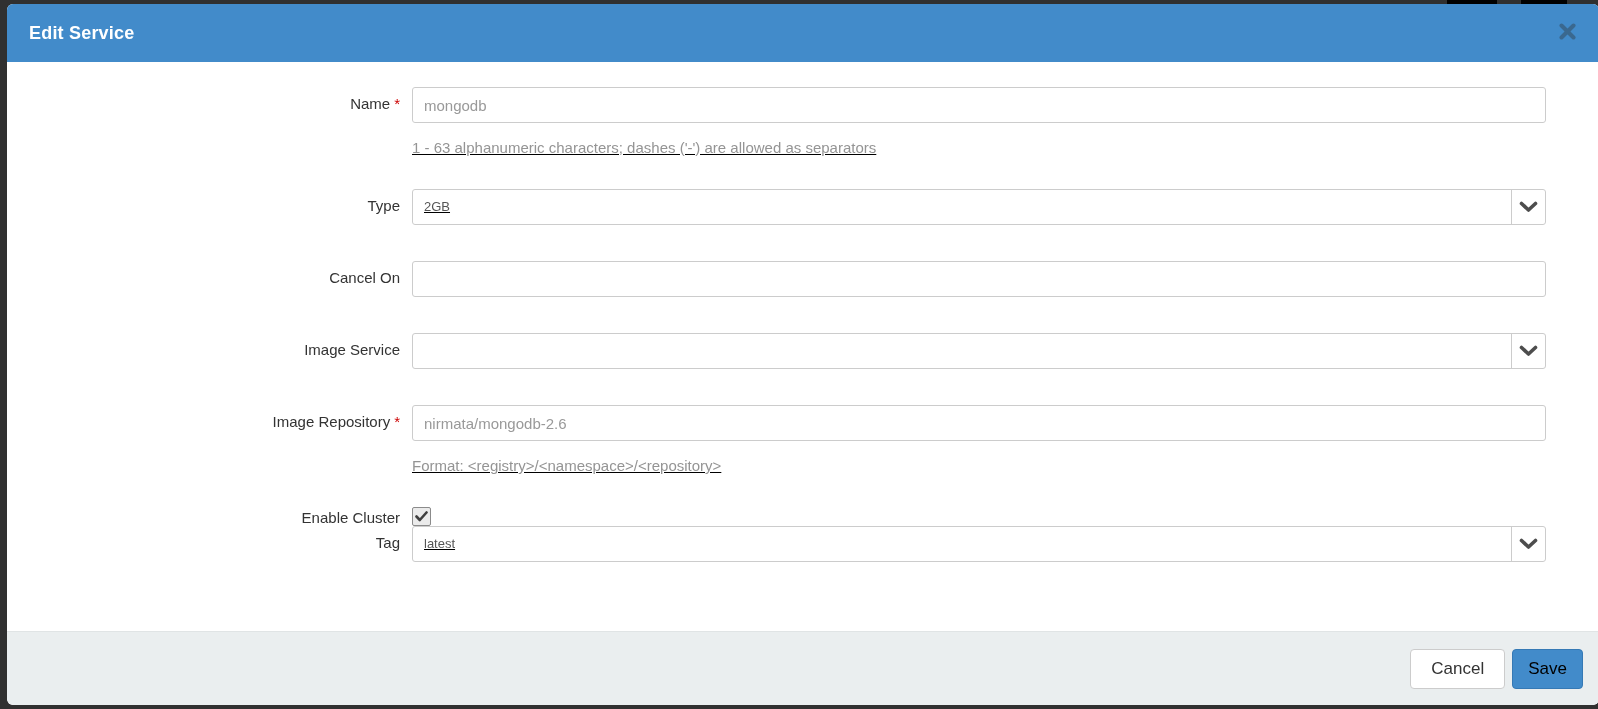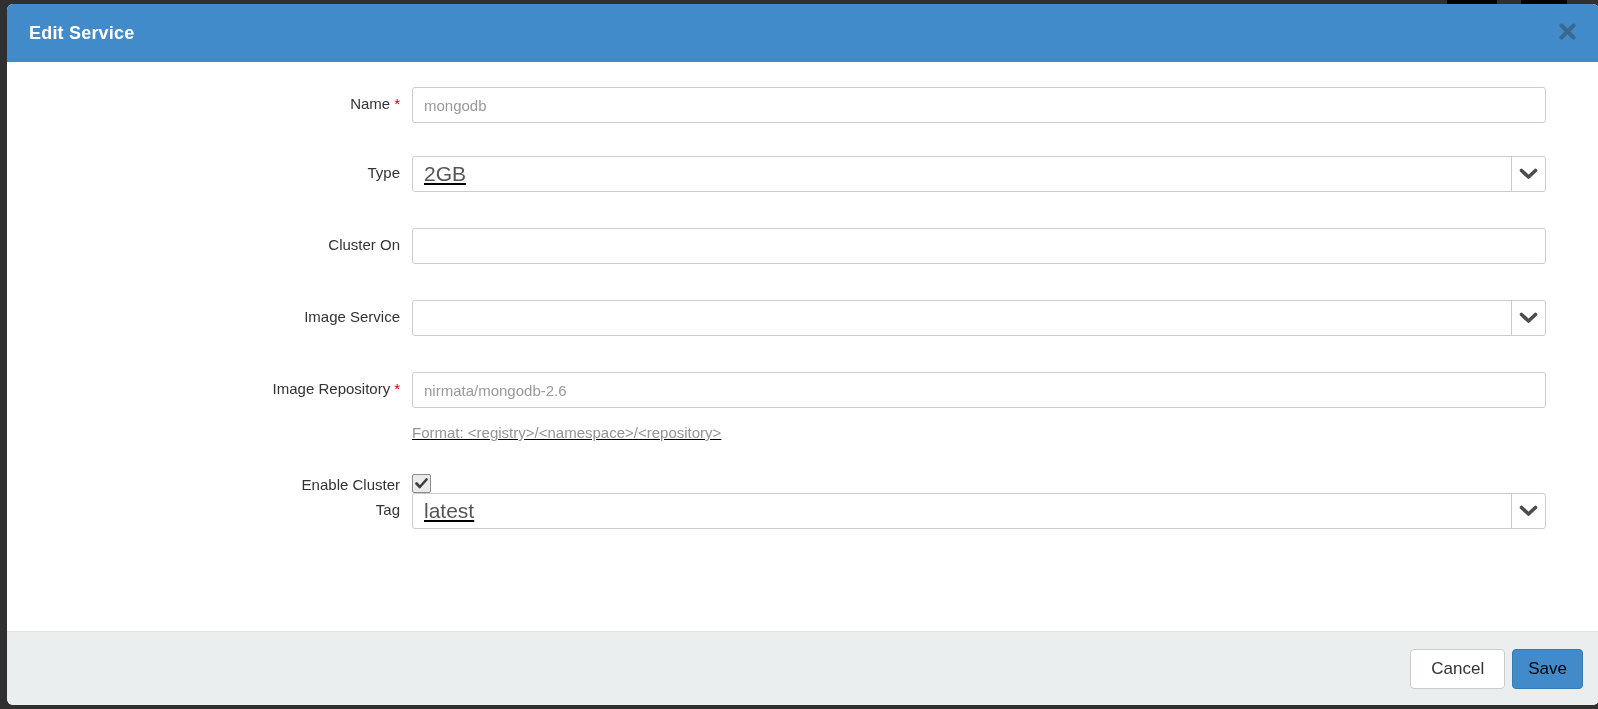--- a/index.html
+++ b/index.html
@@ -82,21 +82,21 @@
     position: relative;
     height: 36px;
     border: 1px solid #cccccc;
     border-radius: 3px;
     background: #ffffff;
     cursor: pointer;
   }
   .select-value {
     line-height: 34px;
     padding: 0 11px;
-    font-size: 21px;
+    font-size: 13px;
     color: #555555;
   }
   .select-arrow {
     position: absolute;
     top: 0; right: 0;
     width: 34px; height: 100%;
     border-left: 1px solid #cccccc;
     display: flex; align-items: center; justify-content: center;
   }
 
@@ -161,39 +161,40 @@
       </span>
     </button>
   </div>
 
   <div class="modal-body">
 
     <div class="form-group has-help">
       <div class="lbl-col"><span>Name</span><span class="req">*</span></div>
       <div class="field-col">
         <input class="text-input" type="text" value="mongodb" style="">
+        <div class="help">1 - 63 alphanumeric characters; dashes ('-') are allowed as separators</div>
       </div>
     </div>
 
     <div class="form-group">
       <div class="lbl-col">Type</div>
       <div class="field-col">
         <div class="select">
           <div class="select-value">2GB</div>
           <div class="select-arrow">
             <svg width="19" height="12" viewBox="0 0 19 12">
               <polyline points="2.5,2.5 9.5,9 16.5,2.5" fill="none" stroke="#4d4d4d" stroke-width="3.6" stroke-linecap="round" stroke-linejoin="round"></polyline>
             </svg>
           </div>
         </div>
       </div>
     </div>
 
     <div class="form-group">
-      <div class="lbl-col">Cluster On</div>
+      <div class="lbl-col">Cancel On</div>
       <div class="field-col">
         <input class="text-input" type="text" value="" style="">
       </div>
     </div>
 
     <div class="form-group">
       <div class="lbl-col">Image Service</div>
       <div class="field-col">
         <div class="select">
           <div class="select-value"></div>

